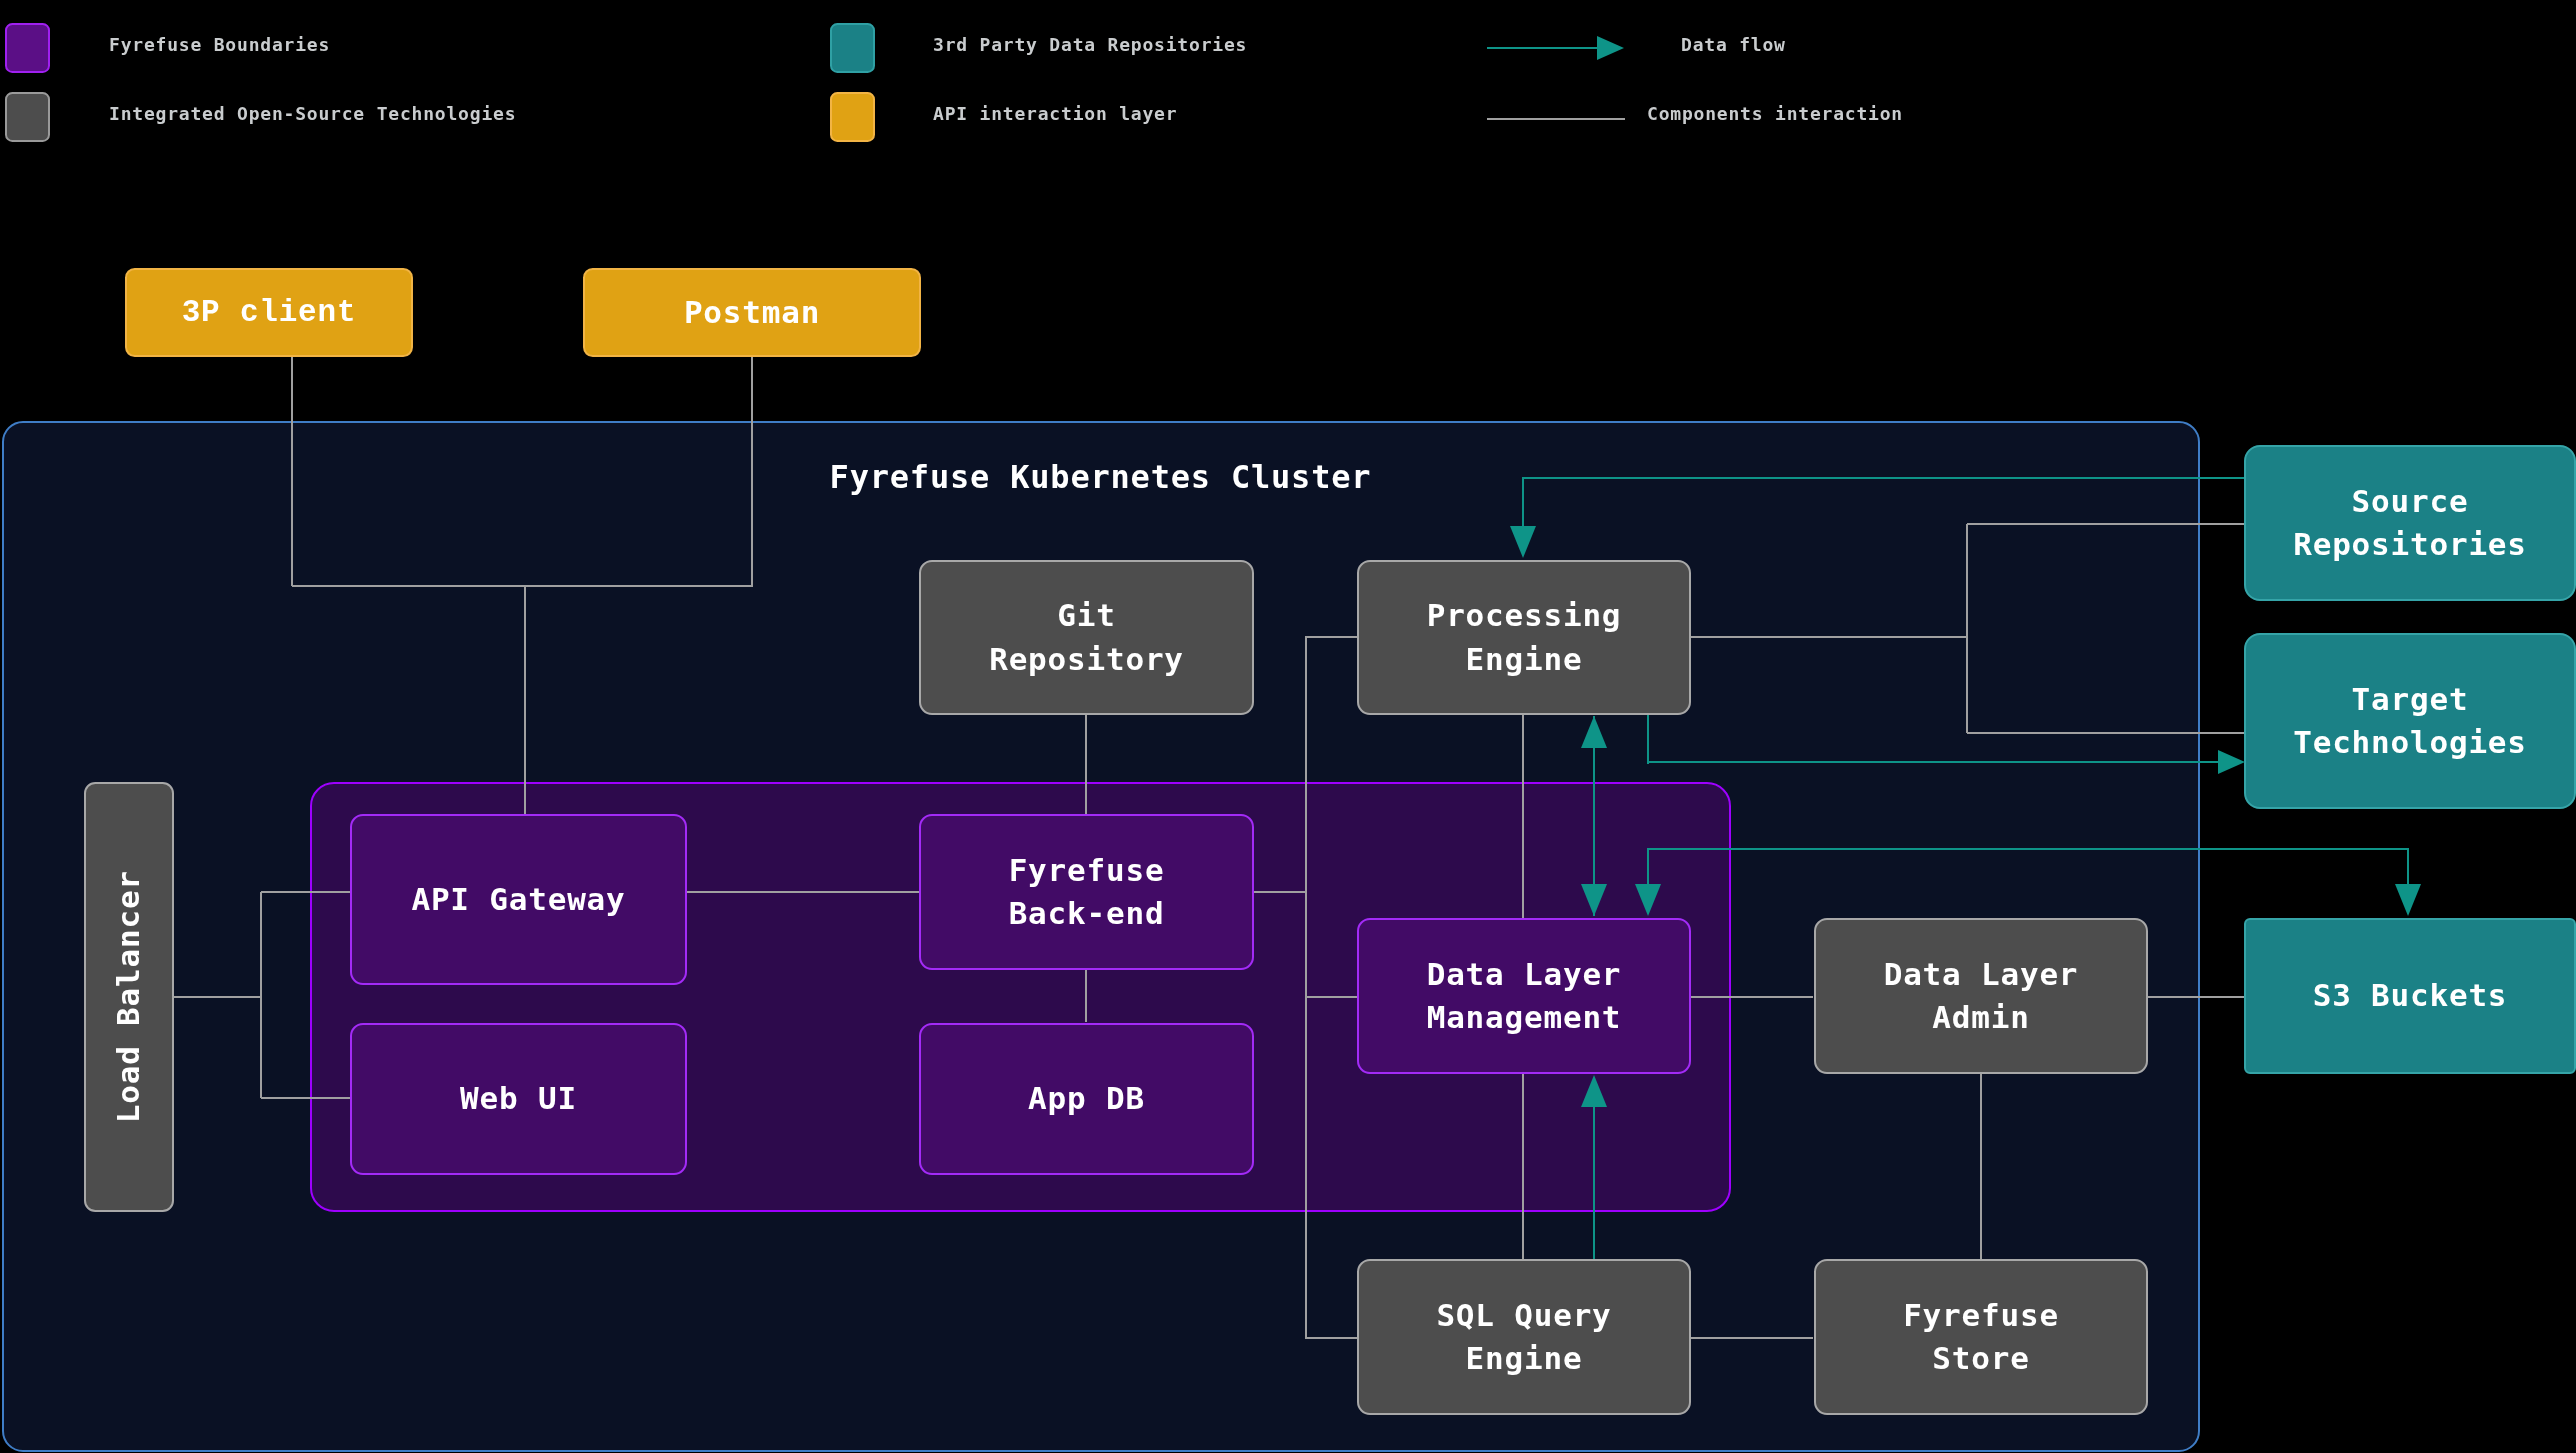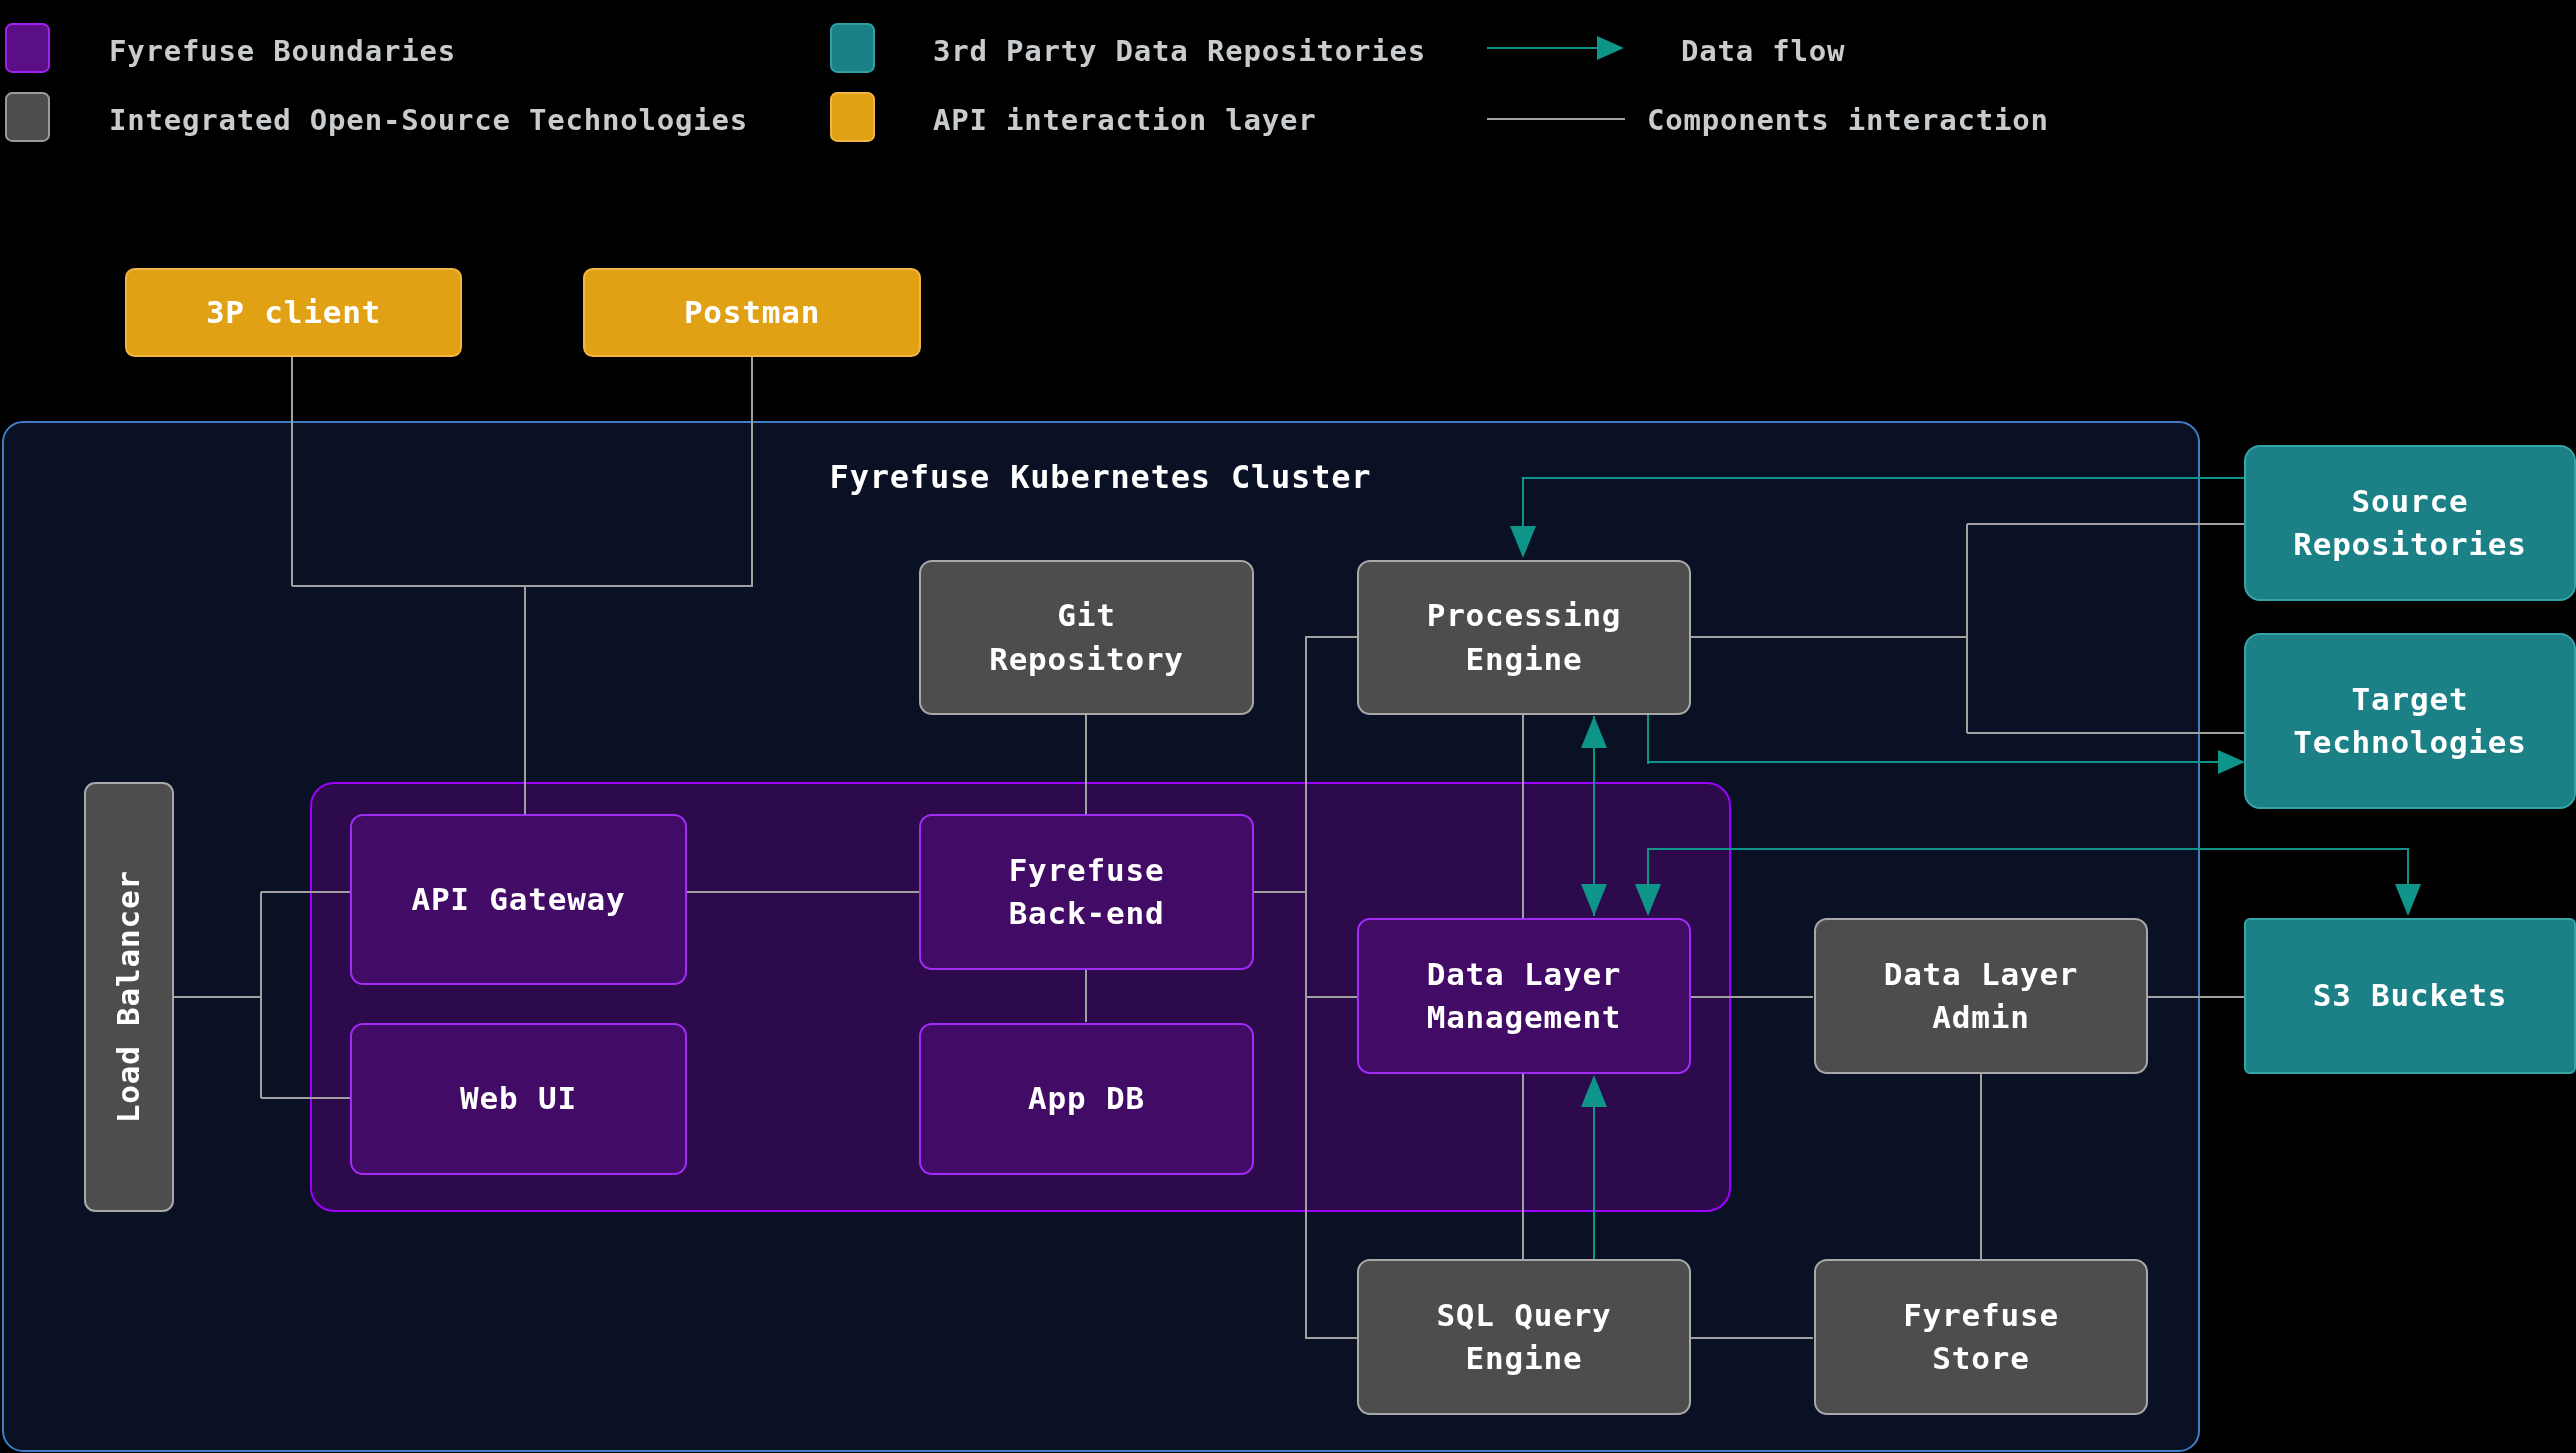--- a/index.html
+++ b/index.html
@@ -42,21 +42,21 @@
   .arr{position:absolute;width:0;height:0;}
   .arr-down{border-left:13px solid transparent;border-right:13px solid transparent;border-top:32px solid #0e9488;}
   .arr-up{border-left:13px solid transparent;border-right:13px solid transparent;border-bottom:32px solid #0e9488;}
   .arr-right{border-top:12px solid transparent;border-bottom:12px solid transparent;border-left:27px solid #0e9488;}
   
   .legend-swatch{position:absolute;width:45px;height:50px;border-radius:7.3px;box-sizing:border-box;}
   .sw-purple{background:#5b0f86;border:2.4px solid #a020f0;}
   .sw-gray{background:#4d4d4d;border:2.4px solid #9a9a9a;}
   .sw-teal{background:#1b8186;border:2.4px solid #2fa0a4;}
   .sw-orange{background:#e0a214;border:2.4px solid #f2b445;}
-  .legend-label{position:absolute;color:#c9ccce;font-size:29px;font-weight:700;letter-spacing:0.8px;white-space:nowrap;}
+  .legend-label{position:absolute;color:#c9ccce;font-size:18px;font-weight:700;letter-spacing:0.8px;white-space:nowrap;}
 </style>
 </head>
 <body>
 
 <div class="stage">
 
   <div class="legend-swatch sw-purple" style="left:4.8px;top:22.6px;"></div>
   <div class="legend-label" style="left:109px;top:34px;">Fyrefuse Boundaries</div>
 
   <div class="legend-swatch sw-gray" style="left:4.8px;top:92px;"></div>
@@ -114,21 +114,21 @@
   <div class="hl teal" style="left:1522px;top:477px;width:722px;"></div>
   <div class="vl teal" style="left:1522px;top:478px;height:52px;"></div>
   <div class="vl teal" style="left:1593px;top:716px;height:200px;"></div>
   <div class="vl teal" style="left:1647px;top:715px;height:49px;"></div>
   <div class="hl teal" style="left:1647px;top:761px;width:572px;"></div>
   <div class="hl teal" style="left:1647px;top:848px;width:762px;"></div>
   <div class="vl teal" style="left:1647px;top:848px;height:40px;"></div>
   <div class="vl teal" style="left:2407px;top:848px;height:40px;"></div>
   <div class="vl teal" style="left:1593px;top:1104px;height:156px;"></div>
 
-  <div class="node orange-node" style="left:125px;top:268px;width:337px;height:89px;">3P client</div>
+  <div class="node orange-node" style="left:125px;top:268px;width:288px;height:89px;font-family:Liberation Mono, monospace;">3P client</div>
   <div class="node orange-node" style="left:583px;top:268px;width:338px;height:89px;">Postman</div>
 
   <div class="node lb" style="left:84px;top:782px;width:90px;height:430px;"><span>Load Balancer</span></div>
 
   <div class="node purple-node" style="left:350px;top:814px;width:337px;height:171px;">API Gateway</div>
   <div class="node purple-node" style="left:919px;top:814px;width:335px;height:156px;">Fyrefuse
 Back-end</div>
   <div class="node purple-node" style="left:350px;top:1023px;width:337px;height:152px;">Web UI</div>
   <div class="node purple-node" style="left:919px;top:1023px;width:335px;height:152px;">App DB</div>
   <div class="node purple-node" style="left:1357px;top:918px;width:334px;height:156px;">Data Layer

